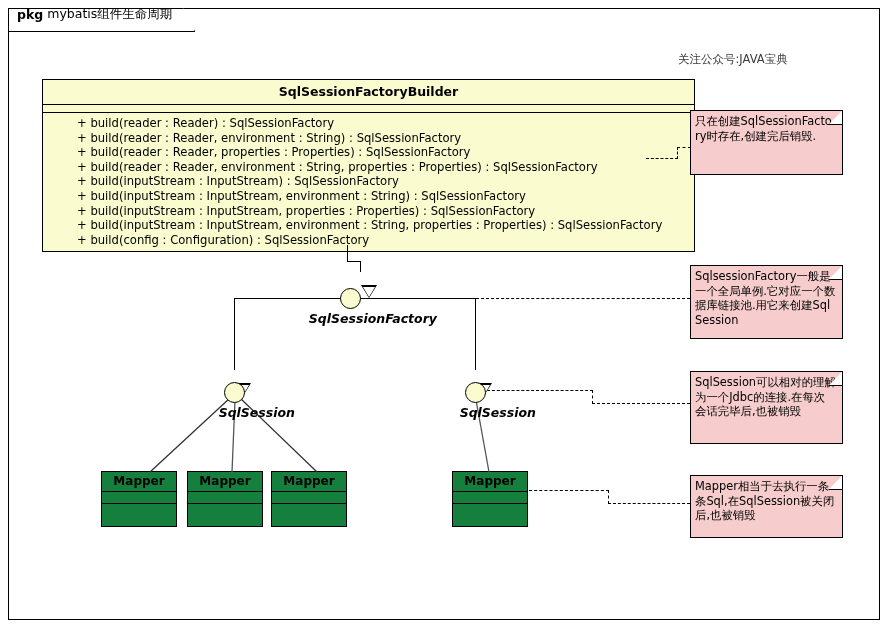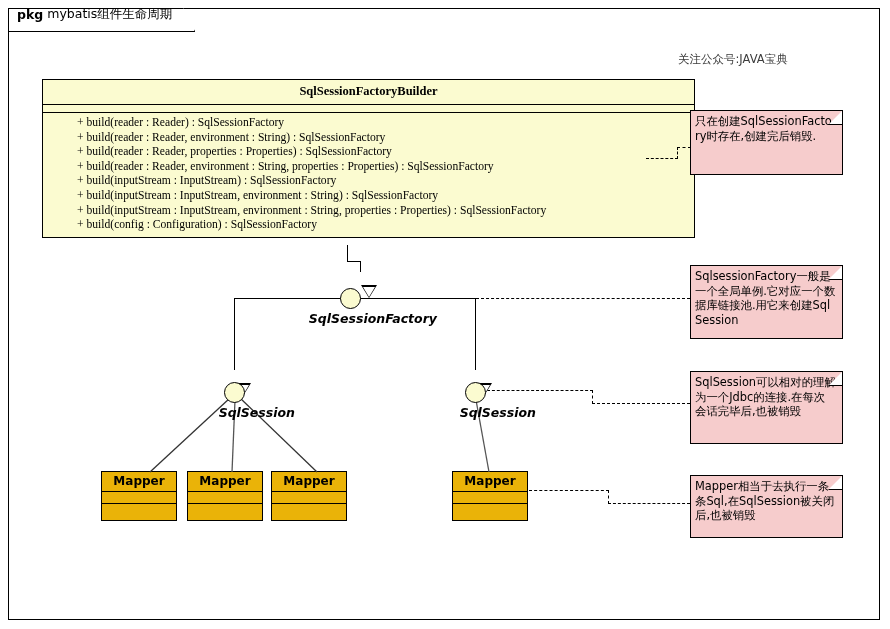--- a/index.html
+++ b/index.html
@@ -88,24 +88,24 @@
     white-space: nowrap;
     padding: 0 6px;
     line-height: 14.6px;
     margin-left: 28px;
   }
 
   
   .mapper-box {
     position: absolute;
     box-sizing: border-box;
-    background: #eab308;
+    background: #15803d;
     border: 1.8px solid #000000;
     width: 76px;
-    height: 50px;
+    height: 56px;
   }
   .mapper-box .m-name {
     text-align: center;
     font-weight: bold;
     font-size: 12px;
     color: #000000;
     line-height: 19px;
     height: 19px;
     border-bottom: 1.5px solid #000000;
   }
@@ -234,30 +234,31 @@
 <div id="canvas">
 
   <div class="pkg-frame"></div>
   <div class="pkg-tab">
     <span class="kw">pkg</span>
     <span>mybatis组件生命周期</span>
   </div>
 
   <div class="watermark" style="left:678px; top:52px;">关注公众号:JAVA宝典</div>
 
-  <div class="uml-class" style="left:42px; top:79px; width:653px;font-family:Liberation Serif, serif;">
+  <div class="uml-class" style="left:42px; top:79px; width:653px;">
     <div class="cls-name">SqlSessionFactoryBuilder</div>
     <div class="cls-attrs"></div>
     <div class="cls-ops">
       <div class="op">+ build(reader : Reader) : SqlSessionFactory</div>
       <div class="op">+ build(reader : Reader, environment : String) : SqlSessionFactory</div>
       <div class="op">+ build(reader : Reader, properties : Properties) : SqlSessionFactory</div>
       <div class="op">+ build(reader : Reader, environment : String, properties : Properties) : SqlSessionFactory</div>
       <div class="op">+ build(inputStream : InputStream) : SqlSessionFactory</div>
       <div class="op">+ build(inputStream : InputStream, environment : String) : SqlSessionFactory</div>
+      <div class="op">+ build(inputStream : InputStream, properties : Properties) : SqlSessionFactory</div>
       <div class="op">+ build(inputStream : InputStream, environment : String, properties : Properties) : SqlSessionFactory</div>
       <div class="op">+ build(config : Configuration) : SqlSessionFactory</div>
     </div>
   </div>
 
   <div class="seg-v" style="left:347px; top:245px; height:17px;"></div>
   <div class="seg-h" style="left:347px; top:261px; width:14px;"></div>
   <div class="seg-v" style="left:360px; top:261px; height:11px;"></div>
   <div class="arrow-down" style="left:361px; top:285px;"></div>
 

